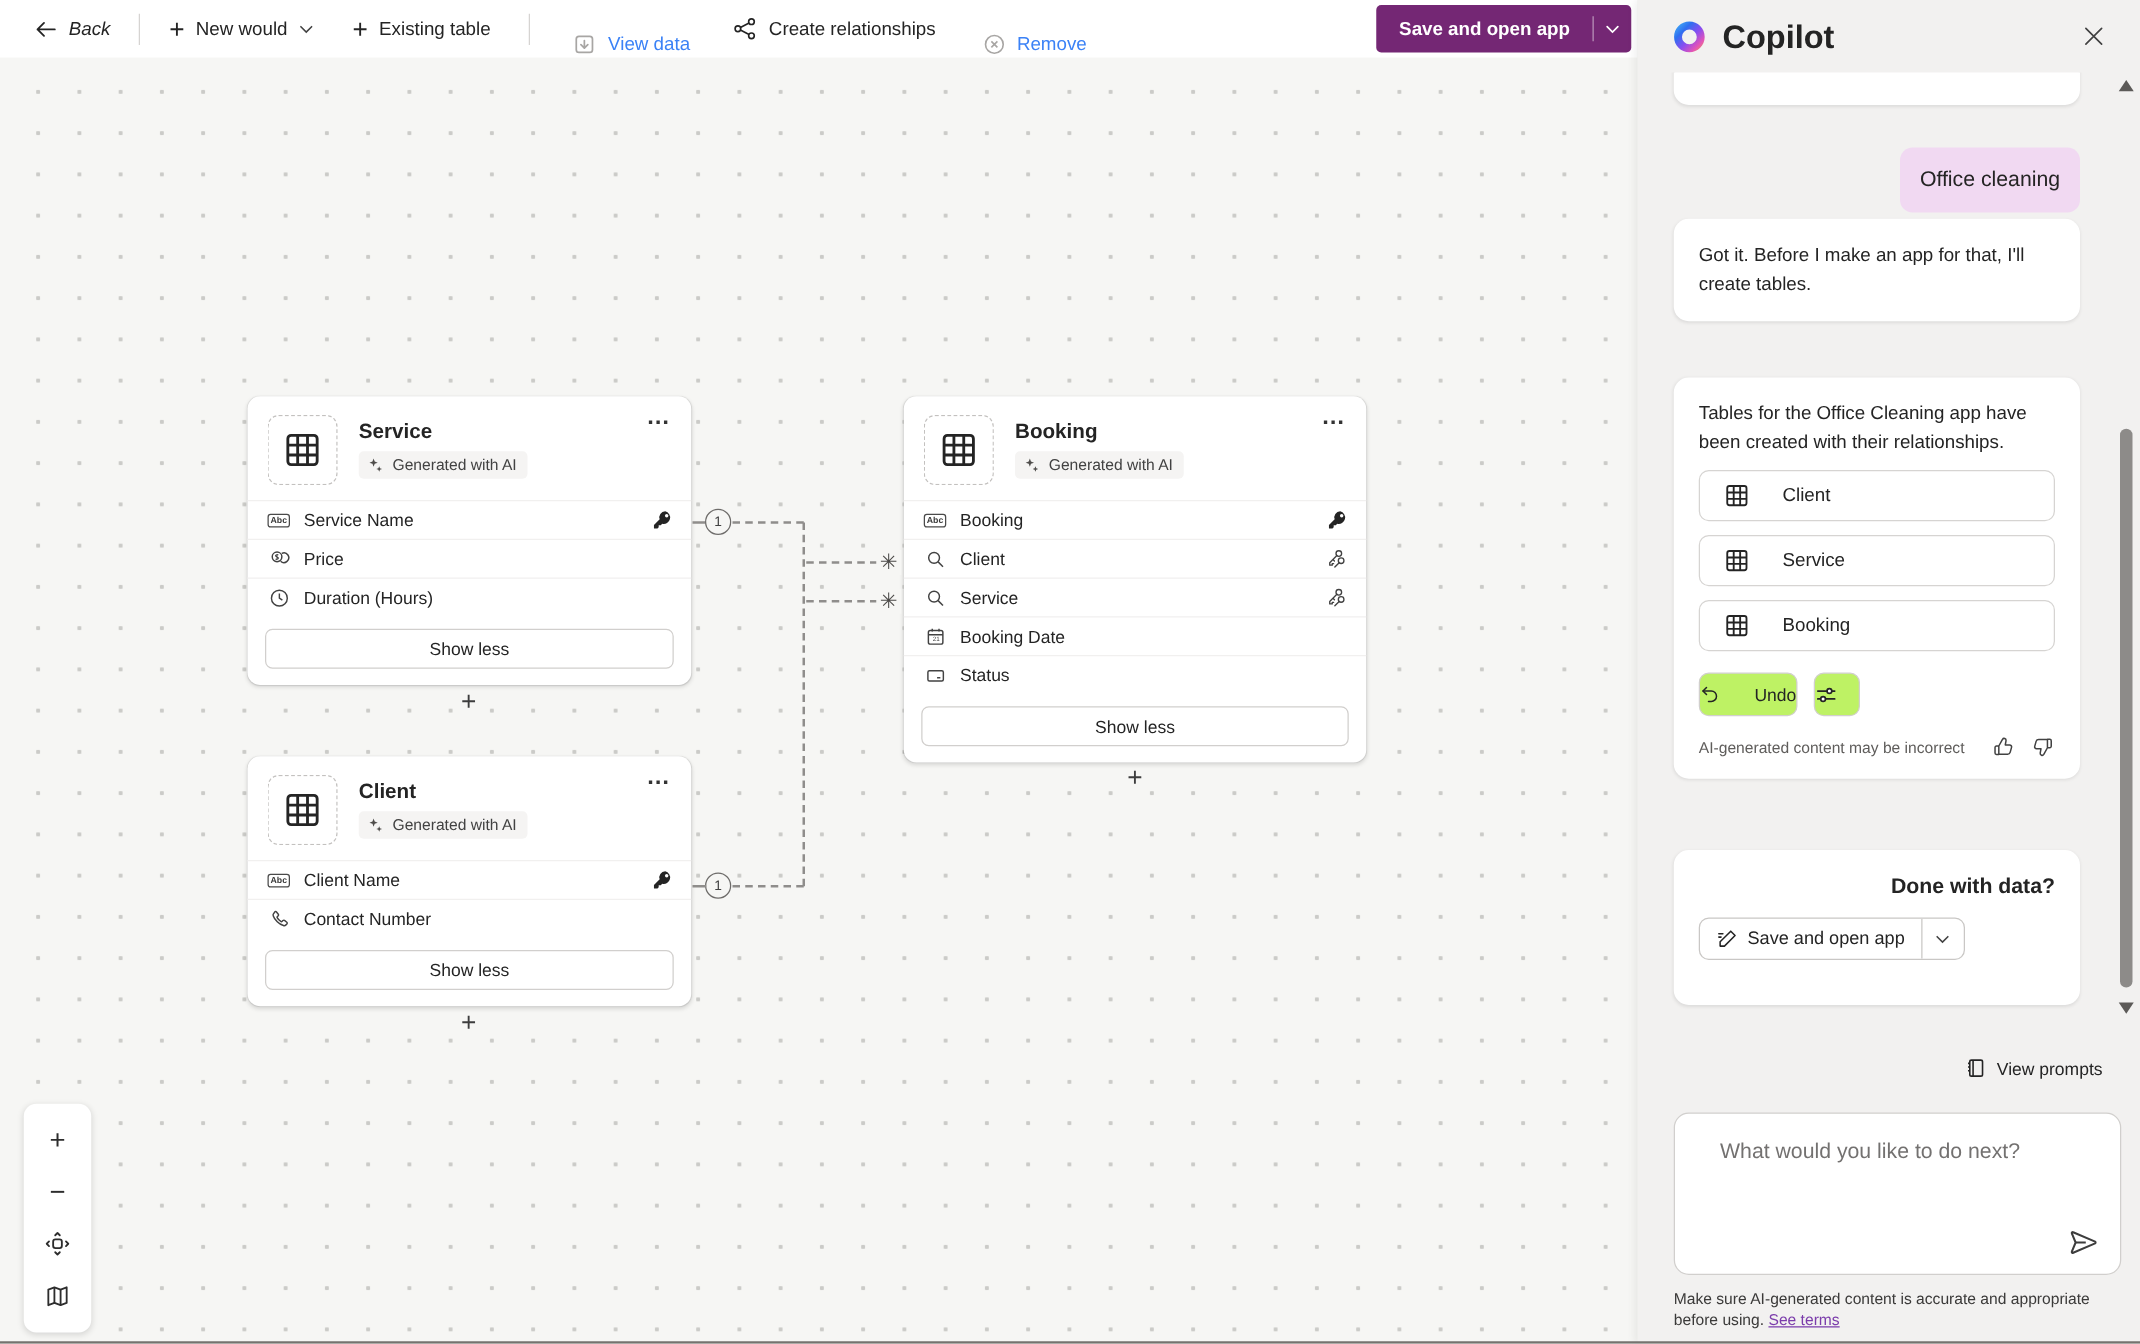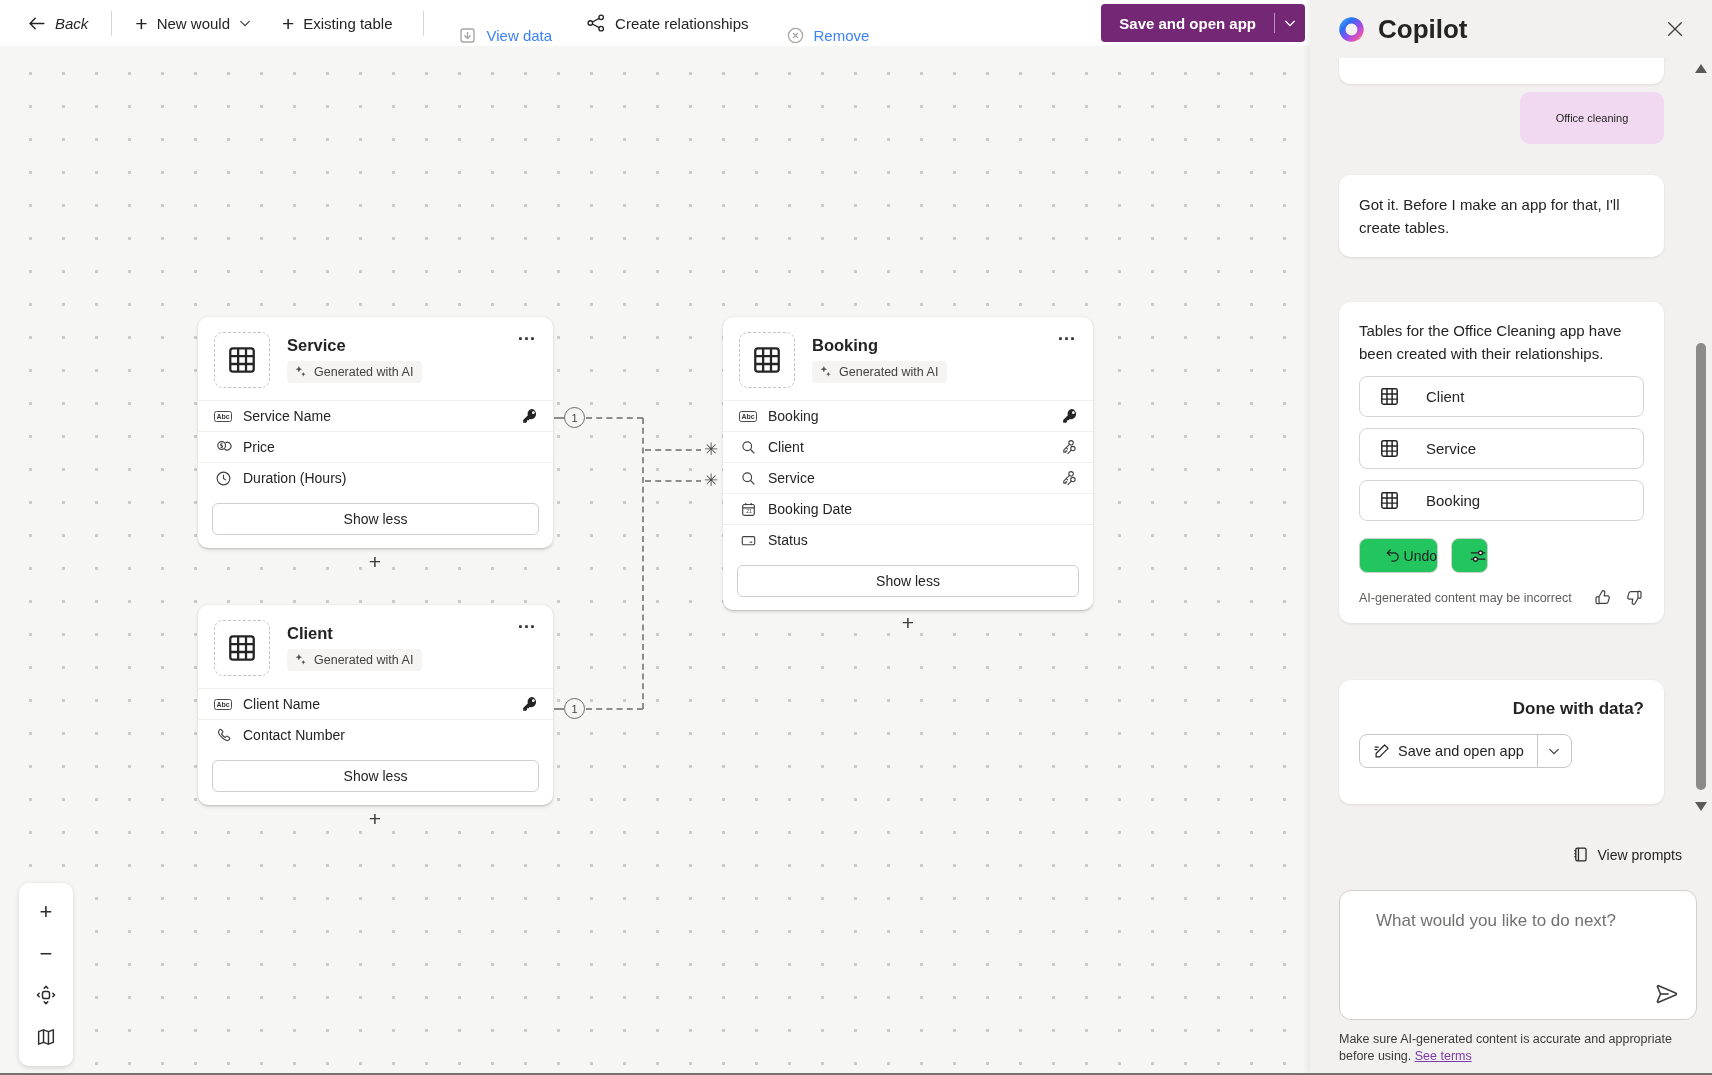--- a/index.html
+++ b/index.html
@@ -28,21 +28,21 @@
   .save-btn .chev { width:30px; display:flex; align-items:center; justify-content:center; }
 
   
   .entity { position:absolute; background:#fff; border-radius:10px;
     box-shadow:0 1.6px 3.6px rgba(0,0,0,.13), 0 .3px .9px rgba(0,0,0,.10); }
   .ent-head { position:relative; display:flex; padding:15px 14px 12px 16px; }
   .icon-box { width:56px; height:56px; border:1.5px dashed #c3c1bf; border-radius:9px;
     display:flex; align-items:center; justify-content:center; flex:0 0 auto; background:#fff; }
   .ent-meta { margin-left:17px; padding-top:3px; }
   .ent-title { font-size:16.5px; font-weight:700; line-height:20px; }
-  .ai-badge { margin-top:6px; display:inline-flex; align-items:flex-start; gap:7px; background:#f5f4f3;
+  .ai-badge { margin-top:6px; display:inline-flex; align-items:center; gap:7px; background:#f5f4f3;
     border-radius:4px; padding:4px 9px 4px 7px; font-size:12.5px; color:#424242; }
   .ellipsis { position:absolute; right:16px; top:6px; font-size:19px; font-weight:700; letter-spacing:1px; color:#333; }
   .field { height:31px; display:flex; align-items:center; padding:0 15px 0 16px;
     border-top:1px solid #f1f0ef; font-size:14px; color:#242424; }
   .ficon { width:18px; height:18px; margin-right:11px; display:flex; align-items:center; justify-content:center; color:#424242; }
   .fright { margin-left:auto; display:flex; color:#242424; }
   .abc { font-size:7px; font-weight:700; border:1.2px solid #4a4a4a; border-radius:2.5px; padding:1px 1.5px; color:#3a3a3a; line-height:1; }
   .show-less { margin:10px 14px 13px; height:32px; border:1px solid #d1cfcd; border-radius:6px; background:#fff;
     display:flex; align-items:center; justify-content:center; font-size:14px; color:#242424; cursor:pointer; }
   .plus-fab { position:absolute; width:24px; height:24px; text-align:center; font-size:21px; line-height:23px; color:#3d3d3d; }
@@ -65,32 +65,32 @@
   
   .copilot { position:absolute; right:0; top:0; width:402px; height:1075px; background:#f2f1f0;
     box-shadow:-2px 0 7px rgba(0,0,0,.07); z-index:6; }
   .cp-head { height:58px; display:flex; align-items:center; padding:0 22px 0 28px; }
   .cp-title { margin-left:13px; font-size:26px; font-weight:700; }
   .cp-close { margin-left:auto; width:30px; height:30px; display:flex; align-items:center; justify-content:center; color:#424242; cursor:pointer; }
 
   .chat { position:absolute; left:0; top:58px; width:402px; height:782px; overflow:hidden; }
   .bubble { background:#fff; border-radius:12px; box-shadow:0 1px 3px rgba(0,0,0,.09); }
   .bubble-cut { position:absolute; left:29px; top:-26px; width:325px; height:52px; }
-  .bubble-user { position:absolute; left:210px; top:34px; width:144px; height:52px; border-radius:10px;
-    background:var(--user-bubble,#f1d9f2); display:flex; align-items:center; justify-content:center; font-size:11px; box-shadow:none; }
+  .bubble-user { position:absolute; left:210px; top:60px; width:144px; height:52px; border-radius:10px;
+    background:var(--user-bubble,#f1d9f2); display:flex; align-items:center; justify-content:center; font-size:17px; box-shadow:none; }
   .bubble-bot { position:absolute; left:29px; top:117px; width:325px; padding:18px 20px; font-size:15px; line-height:23px; }
   .card-tables { position:absolute; left:29px; top:244px; width:325px; padding:17px 20px 16px; }
   .card-tables .summary { font-size:15px; line-height:23px; }
   .chip { height:41px; border:1px solid #d6d4d2; border-radius:8px; background:#fff; display:flex; align-items:center;
     padding-left:19px; margin-top:11px; cursor:pointer; }
   .chip:first-of-type { margin-top:16px; }
   .chip .lbl { margin-left:26px; font-size:15px; }
   .undo-row { margin-top:17px; display:flex; gap:13px; }
-  .btn-sm { height:35px; border:1px solid #d1cfcd; border-radius:8px; background:#22c55e; display:flex;
-    align-items:center; justify-content:flex-end; cursor:pointer; color:#242424; }
+  .btn-sm { height:35px; border:1px solid #d1cfcd; border-radius:8px; background:#bef264; display:flex;
+    align-items:center; justify-content:space-between; cursor:pointer; color:#242424; }
   .btn-undo { width:79px; gap:3px; font-size:14px; }
   .btn-tune { width:37px; }
   .disc-row { margin-top:15px; display:flex; align-items:center; }
   .disc-text { font-size:12.5px; color:#5f5d5b; }
   .disc-icons { margin-left:auto; display:flex; gap:13px; color:#424242; }
   .card-done { position:absolute; left:29px; top:622px; width:325px; height:124px; padding:19px 20px; }
   .done-title { font-size:17px; font-weight:700;text-align:right; }
   .split-btn { margin-top:15px; display:inline-flex; height:34px; border:1px solid #c9c7c5; border-radius:8px;
     background:#fff; overflow:hidden; align-items:stretch; }
   .split-btn .main { display:flex; align-items:center; gap:7px; padding:0 13px; font-size:14.5px; }

